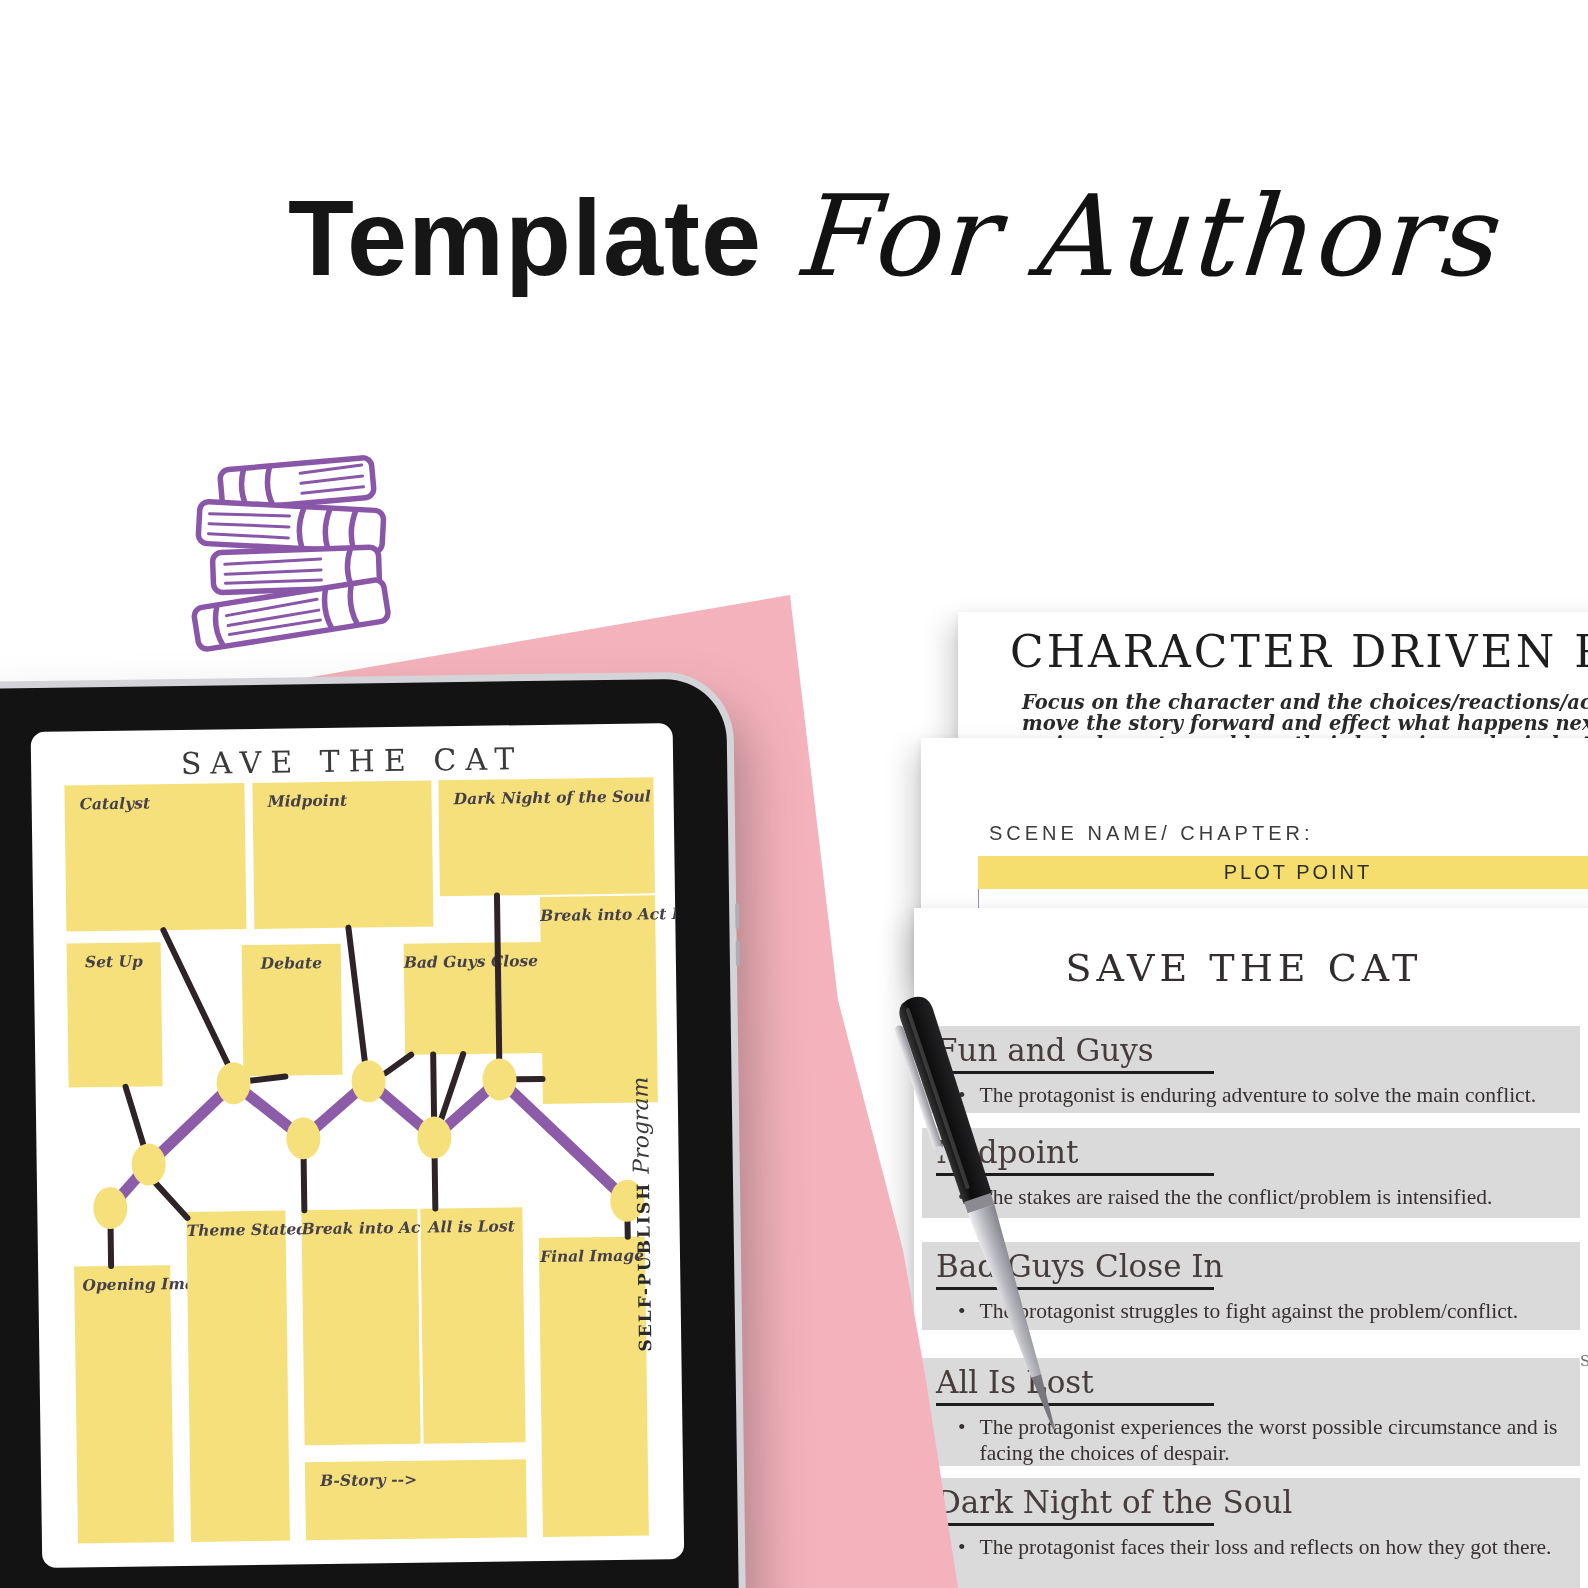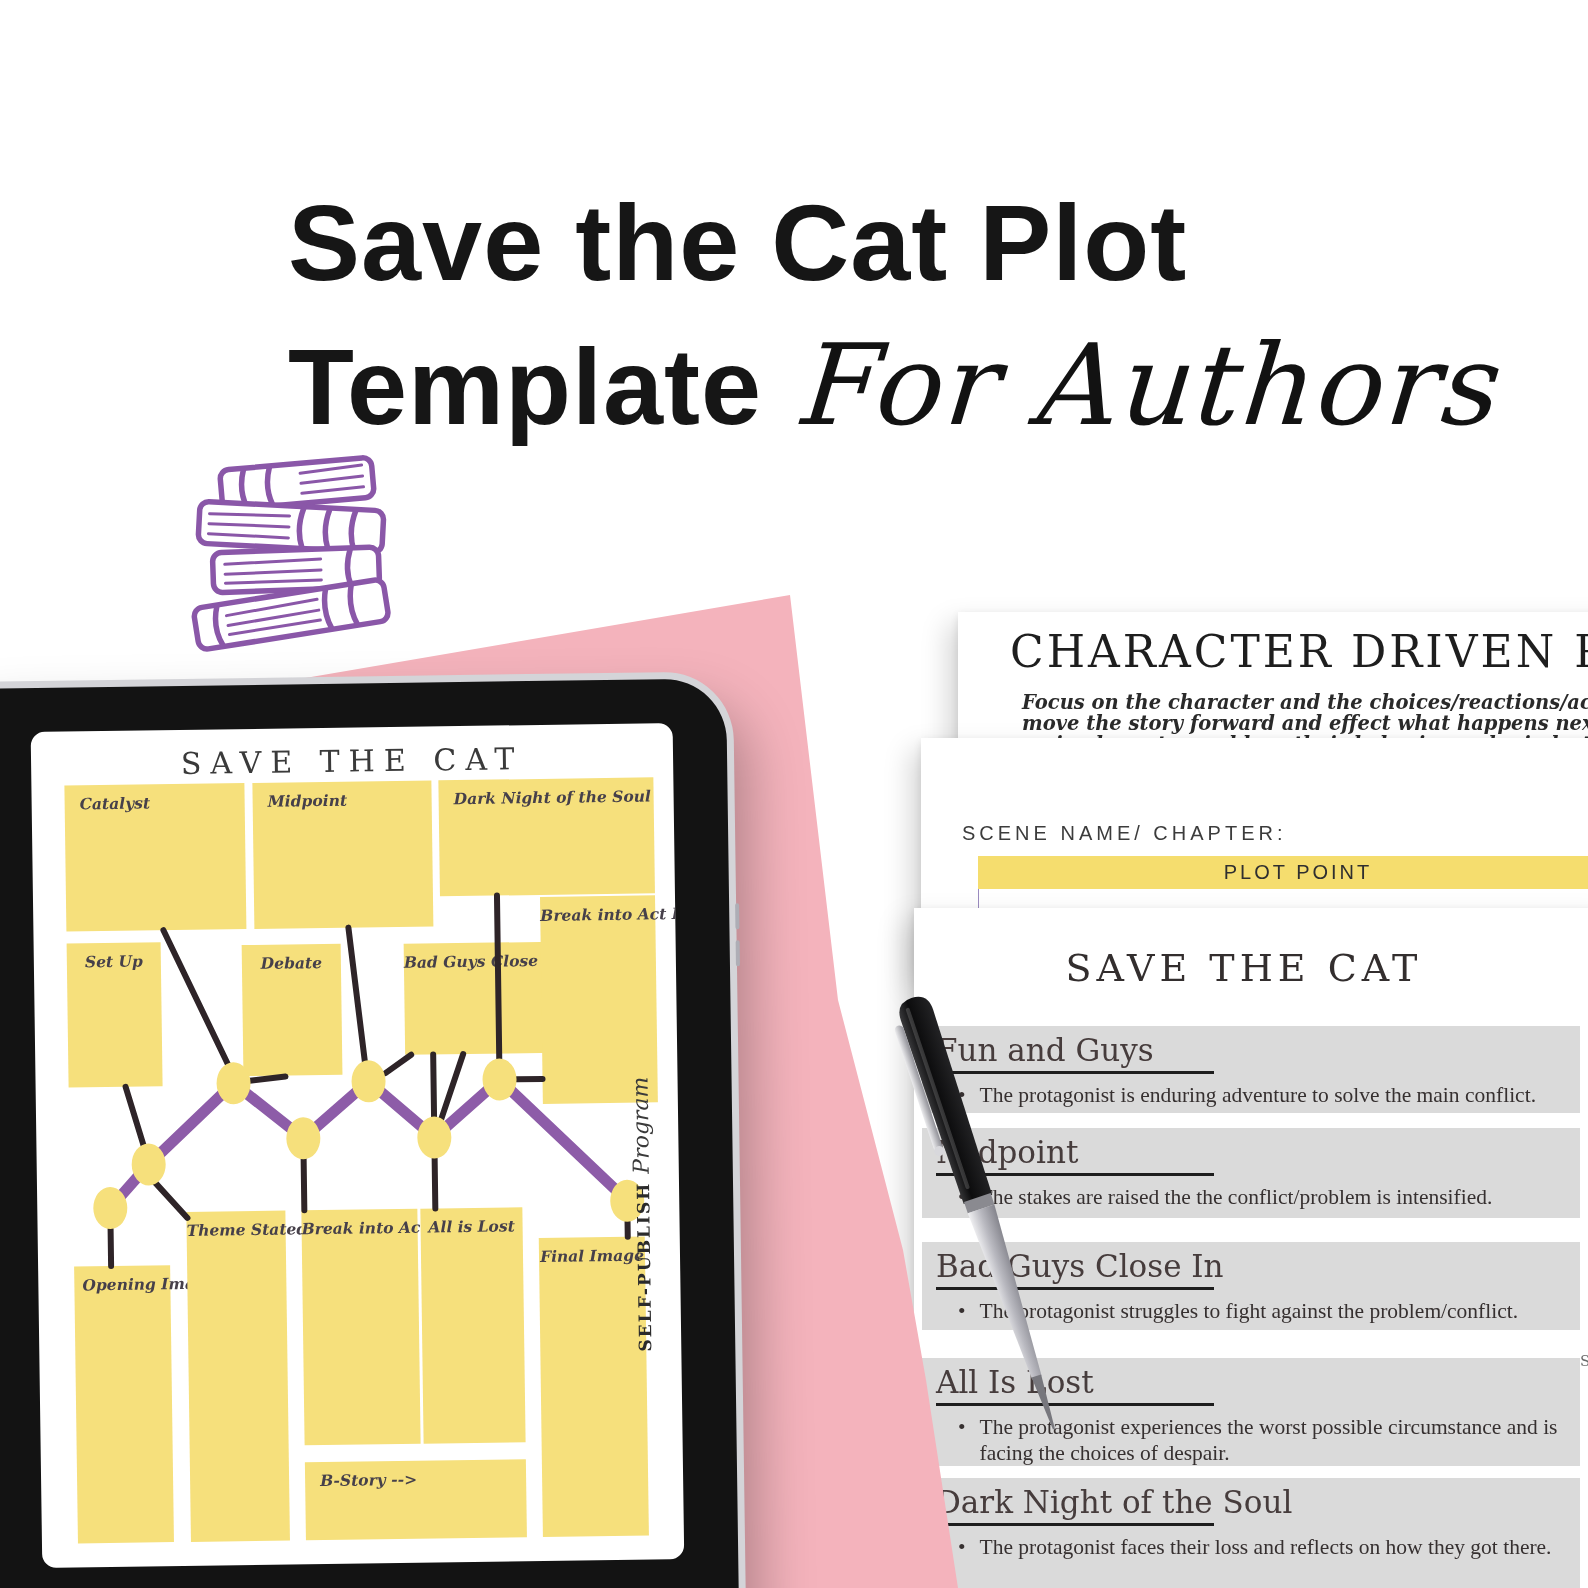--- a/index.html
+++ b/index.html
@@ -25,21 +25,21 @@
   .serif{font-family:"DejaVu Serif",serif;}
   #page1{left:958px;top:612px;width:704px;height:320px;}
   .p1-title{position:absolute;left:52px;top:14px;font-size:44px;letter-spacing:3px;color:#1e1e1e;white-space:nowrap;}
   .p1-para{position:absolute;left:64px;top:80px;font-style:italic;font-size:19.5px;line-height:21px;
            color:#2a2a2a;font-weight:600;}
   .p1-para div{white-space:nowrap;}
   .p1-clip{height:12px;overflow:hidden;}
 
   #page2{left:921px;top:738px;width:740px;height:240px;}
   .p2-title{position:absolute;left:205px;top:26px;font-size:34px;letter-spacing:1px;color:#1c1c1c;white-space:nowrap;}
-  .p2-field{position:absolute;left:41px;top:84px;font-size:20px;letter-spacing:4px;color:#3c3c3c;white-space:nowrap;}
+  .p2-field{position:absolute;left:68px;top:84px;font-size:20px;letter-spacing:4px;color:#3c3c3c;white-space:nowrap;}
   .p2-bar{position:absolute;left:57px;top:118px;width:700px;height:33px;background:#f5dd6e;}
   .p2-bar-label{width:640px;text-align:center;line-height:33px;font-size:20px;letter-spacing:3px;color:#2f2f2f;}
   .p2-line{position:absolute;left:57px;top:151px;width:1px;height:22px;background:#9b8bc0;}
 
   #page3{left:914px;top:908px;width:700px;height:700px;overflow:hidden;}
   .p3-title{position:absolute;left:0;top:38px;width:660px;text-align:center;font-size:38px;
             letter-spacing:5px;color:#332e2e;white-space:nowrap;}
   .sec{position:absolute;left:8px;width:658px;background:#dadada;}
   .sec-h{margin:6px 0 0 14px;font-size:31px;color:#463c3c;white-space:nowrap;}
   .sec-u{margin:3px 0 0 14px;width:278px;height:3px;background:#1d1d1d;}
@@ -70,21 +70,20 @@
 
   .abs{position:absolute;}
 </style>
 </head>
 <body>
 
 <div id="canvas" data-name="promo-image">
 
 
   <div class="headline" data-name="headline">
-    <div class="hl-line1" data-name="headline-line1">Save the Cat Plot</div>
     <div class="hl-line2">
       <span class="hl-word" data-name="headline-line2">Template</span>
       <span class="hl-script" data-name="headline-script">For Authors</span>
     </div>
   </div>
 
   <svg class="abs" style="left:183px;top:452px;" width="218" height="200" viewBox="0 0 218 200" data-name="books-icon">
     <g fill="#fff" stroke="#8a57a8" stroke-width="5.5" stroke-linejoin="round" stroke-linecap="round">
       <g transform="rotate(-5 110 32)">
         <rect x="38" y="12" width="152" height="40" rx="9"></rect>

